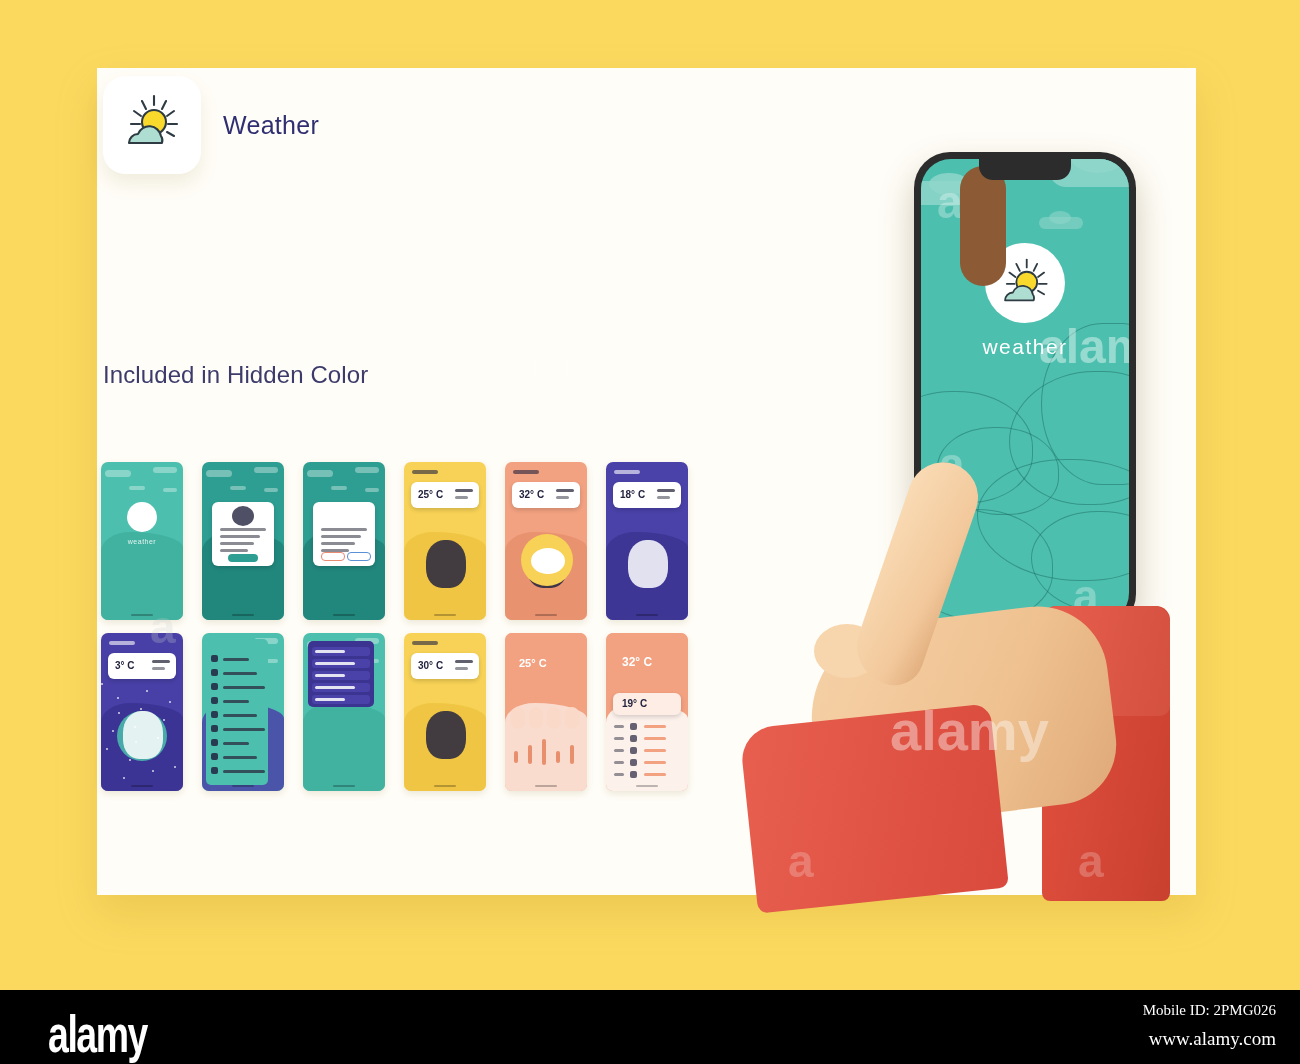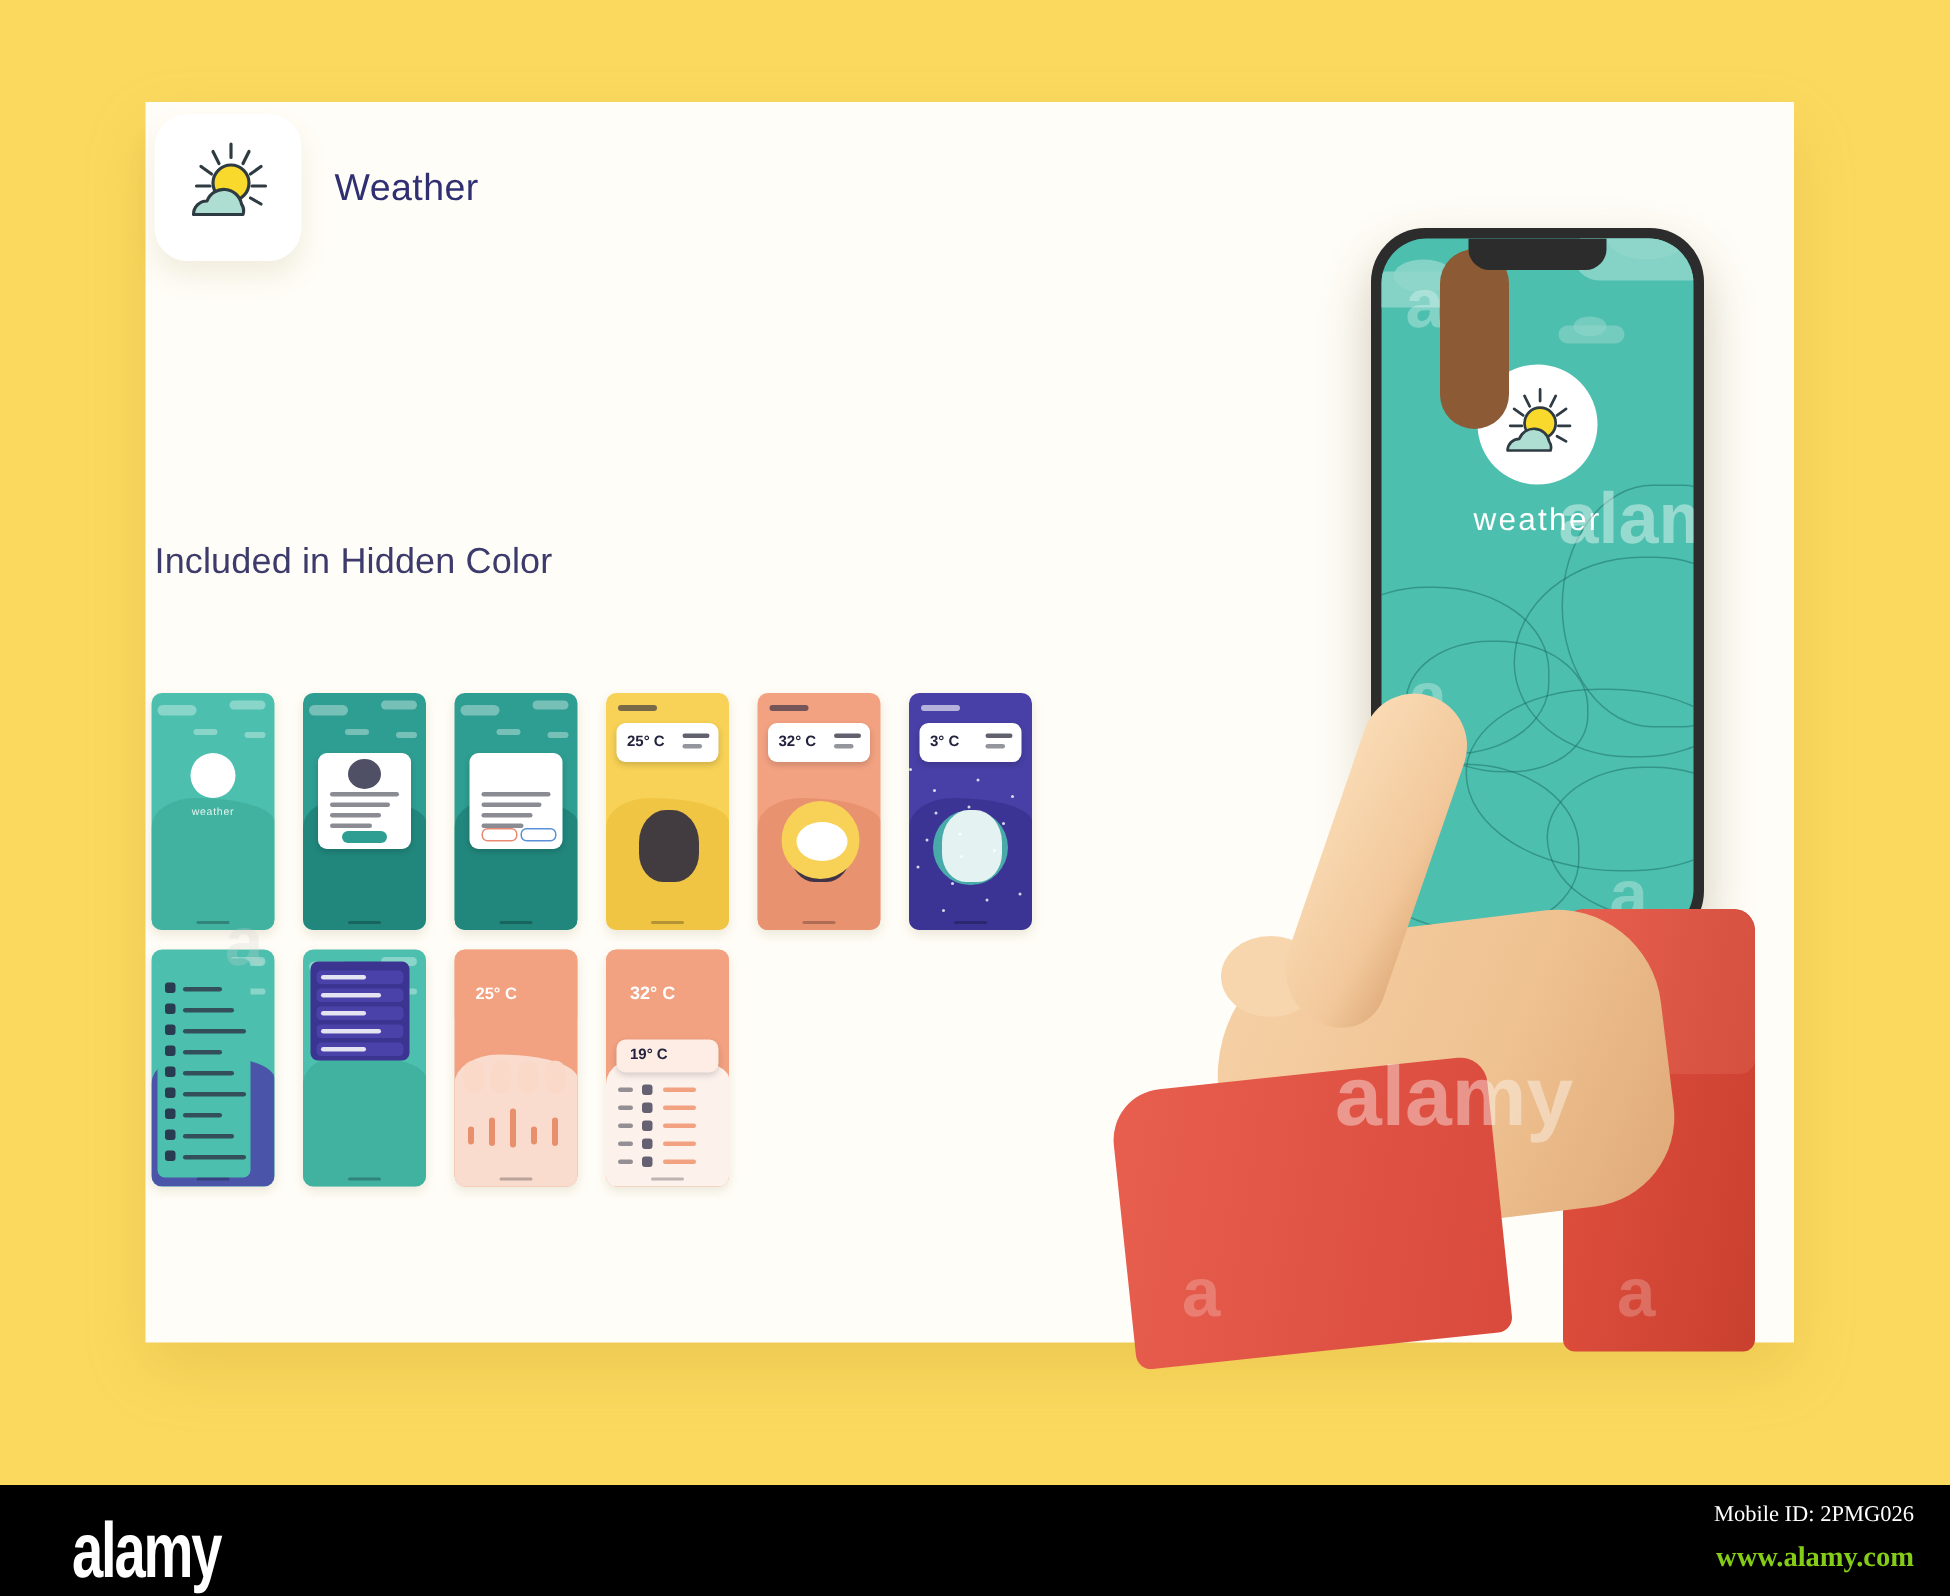--- a/index.html
+++ b/index.html
@@ -144,21 +144,21 @@
   #alamy-logo{
     position:absolute;left:48px;top:14px;color:#fff;font-size:52px;font-weight:700;
     font-family:"Liberation Sans",sans-serif;letter-spacing:-2px;
     transform:scaleX(.72);transform-origin:left center;
   }
   #img-id{
     position:absolute;right:24px;top:12px;color:#fff;font-size:15px;
     font-family:"Liberation Serif",serif;
   }
   #alamy-url{
-    position:absolute;right:24px;top:38px;color:#84cc16;font-size:19px;font-weight:700;
+    position:absolute;right:24px;top:38px;color:#ffffff;font-size:19px;font-weight:400;
     font-family:"Liberation Serif",serif;
   }
 </style>
 </head>
 <body>
 
 <div id="stage">
 
   <div id="card"></div>
 
@@ -246,20 +246,31 @@
         <div class="sc-ground" style="background:#E88F6D;border-radius:36% 64% 0 0 / 22% 18% 0 0;opacity:.85;"></div>
         <div style="position:absolute;left:8px;top:8px;width:26px;height:4px;border-radius:2px;background:#23233f;opacity:.6;"></div>
         <div class="mini-card" style="left:7px;top:20px;width:68px;height:26px;">
           <div class="temp" style="left:7px;top:7px;font-size:10px;">32° C</div>
           <div class="bar" style="left:44px;top:7px;width:18px;height:3px;"></div>
           <div class="bar" style="left:44px;top:14px;width:13px;height:3px;opacity:.5;"></div>
         </div>
         <div class="blob" style="left:22px;top:78px;width:40px;height:48px;background:#23233f;opacity:.85;border-radius:45% 45% 40% 40%;"></div>
         <div class="blob" style="left:16px;top:72px;width:52px;height:52px;background:#F7D256;"></div>
         <div class="blob" style="left:26px;top:86px;width:34px;height:26px;background:#fff;"></div>
+        <div style="position:absolute;left:50%;bottom:4px;transform:translateX(-50%);width:22px;height:2px;border-radius:1px;background:rgba(0,0,0,.25);"></div>
+      </div>
+      <div class="screen" style="background:#4A42A8;" title="Rainy Night Forecast">
+        <div class="sc-ground" style="background:#3B3490;border-radius:36% 64% 0 0 / 22% 18% 0 0;opacity:.85;"></div>
+        <div style="position:absolute;left:8px;top:8px;width:26px;height:4px;border-radius:2px;background:#ffffff;opacity:.6;"></div>
+        <div class="mini-card" style="left:7px;top:20px;width:68px;height:26px;">
+          <div class="temp" style="left:7px;top:7px;font-size:10px;">18° C</div>
+          <div class="bar" style="left:44px;top:7px;width:18px;height:3px;"></div>
+          <div class="bar" style="left:44px;top:14px;width:13px;height:3px;opacity:.5;"></div>
+        </div>
+        <div class="blob" style="left:22px;top:78px;width:40px;height:48px;background:#ffffff;opacity:.85;border-radius:45% 45% 40% 40%;"></div>
         <div style="position:absolute;left:50%;bottom:4px;transform:translateX(-50%);width:22px;height:2px;border-radius:1px;background:rgba(0,0,0,.25);"></div>
       </div>
       <div class="screen" style="background:#4840A6;" title="Snowy Day Forecast">
         <div class="sc-ground" style="background:#3A3392;border-radius:36% 64% 0 0 / 22% 18% 0 0;opacity:.85;"></div>
         <div class="blob" style="left:16px;top:78px;width:50px;height:50px;background:#4CBFAE;opacity:.85;"></div>
         <div style="position:absolute;left:8px;top:8px;width:26px;height:4px;border-radius:2px;background:#ffffff;opacity:.6;"></div>
         <div class="mini-card" style="left:7px;top:20px;width:68px;height:26px;">
           <div class="temp" style="left:7px;top:7px;font-size:10px;">3° C</div>
           <div class="bar" style="left:44px;top:7px;width:18px;height:3px;"></div>
           <div class="bar" style="left:44px;top:14px;width:13px;height:3px;opacity:.5;"></div>
@@ -324,20 +335,31 @@
           <div class="bar" style="left:7px;top:21px;width:40px;height:3px;background:#ffffff;opacity:.85;"></div>
           <div style="position:absolute;left:4px;top:30px;width:58px;height:9px;border-radius:3px;background:#4A42A8;"></div>
           <div class="bar" style="left:7px;top:33px;width:30px;height:3px;background:#ffffff;opacity:.85;"></div>
           <div style="position:absolute;left:4px;top:42px;width:58px;height:9px;border-radius:3px;background:#4A42A8;"></div>
           <div class="bar" style="left:7px;top:45px;width:40px;height:3px;background:#ffffff;opacity:.85;"></div>
           <div style="position:absolute;left:4px;top:54px;width:58px;height:9px;border-radius:3px;background:#4A42A8;"></div>
           <div class="bar" style="left:7px;top:57px;width:30px;height:3px;background:#ffffff;opacity:.85;"></div>
         </div>
         <div style="position:absolute;left:50%;bottom:4px;transform:translateX(-50%);width:22px;height:2px;border-radius:1px;background:rgba(0,0,0,.25);"></div>
       </div>
+      <div class="screen" style="background:#F7D256;" title="Weather Alert Screen">
+        <div class="sc-ground" style="background:#EFC33F;border-radius:36% 64% 0 0 / 22% 18% 0 0;opacity:.85;"></div>
+        <div style="position:absolute;left:8px;top:8px;width:26px;height:4px;border-radius:2px;background:#23233f;opacity:.6;"></div>
+        <div class="mini-card" style="left:7px;top:20px;width:68px;height:26px;">
+          <div class="temp" style="left:7px;top:7px;font-size:10px;">30° C</div>
+          <div class="bar" style="left:44px;top:7px;width:18px;height:3px;"></div>
+          <div class="bar" style="left:44px;top:14px;width:13px;height:3px;opacity:.5;"></div>
+        </div>
+        <div class="blob" style="left:22px;top:78px;width:40px;height:48px;background:#23233f;opacity:.85;border-radius:45% 45% 40% 40%;"></div>
+        <div style="position:absolute;left:50%;bottom:4px;transform:translateX(-50%);width:22px;height:2px;border-radius:1px;background:rgba(0,0,0,.25);"></div>
+      </div>
       <div class="screen" style="background:#F2A181;" title="Weather Details">
         <div class="sc-ground" style="background:#FBE6DC;border-radius:36% 64% 0 0 / 22% 18% 0 0;opacity:.85;"></div>
         <div style="position:absolute;left:0;right:0;top:0;height:58px;background:#F2A181;border-radius:7px 7px 14px 14px;">
           <div class="temp" style="left:14px;top:24px;font-size:11px;color:#ffffff;">25° C</div>
         </div>
         <div style="position:absolute;left:6px;top:74px;width:14px;height:22px;border-radius:7px;background:#FAD9C8;"></div>
         <div style="position:absolute;left:24px;top:74px;width:14px;height:22px;border-radius:7px;background:#FAD9C8;"></div>
         <div style="position:absolute;left:42px;top:74px;width:14px;height:22px;border-radius:7px;background:#FAD9C8;"></div>
         <div style="position:absolute;left:60px;top:74px;width:14px;height:22px;border-radius:7px;background:#FAD9C8;"></div>
         <div style="position:absolute;left:9px;top:118px;width:4px;height:12px;border-radius:2px;background:#E88F6D;"></div>

